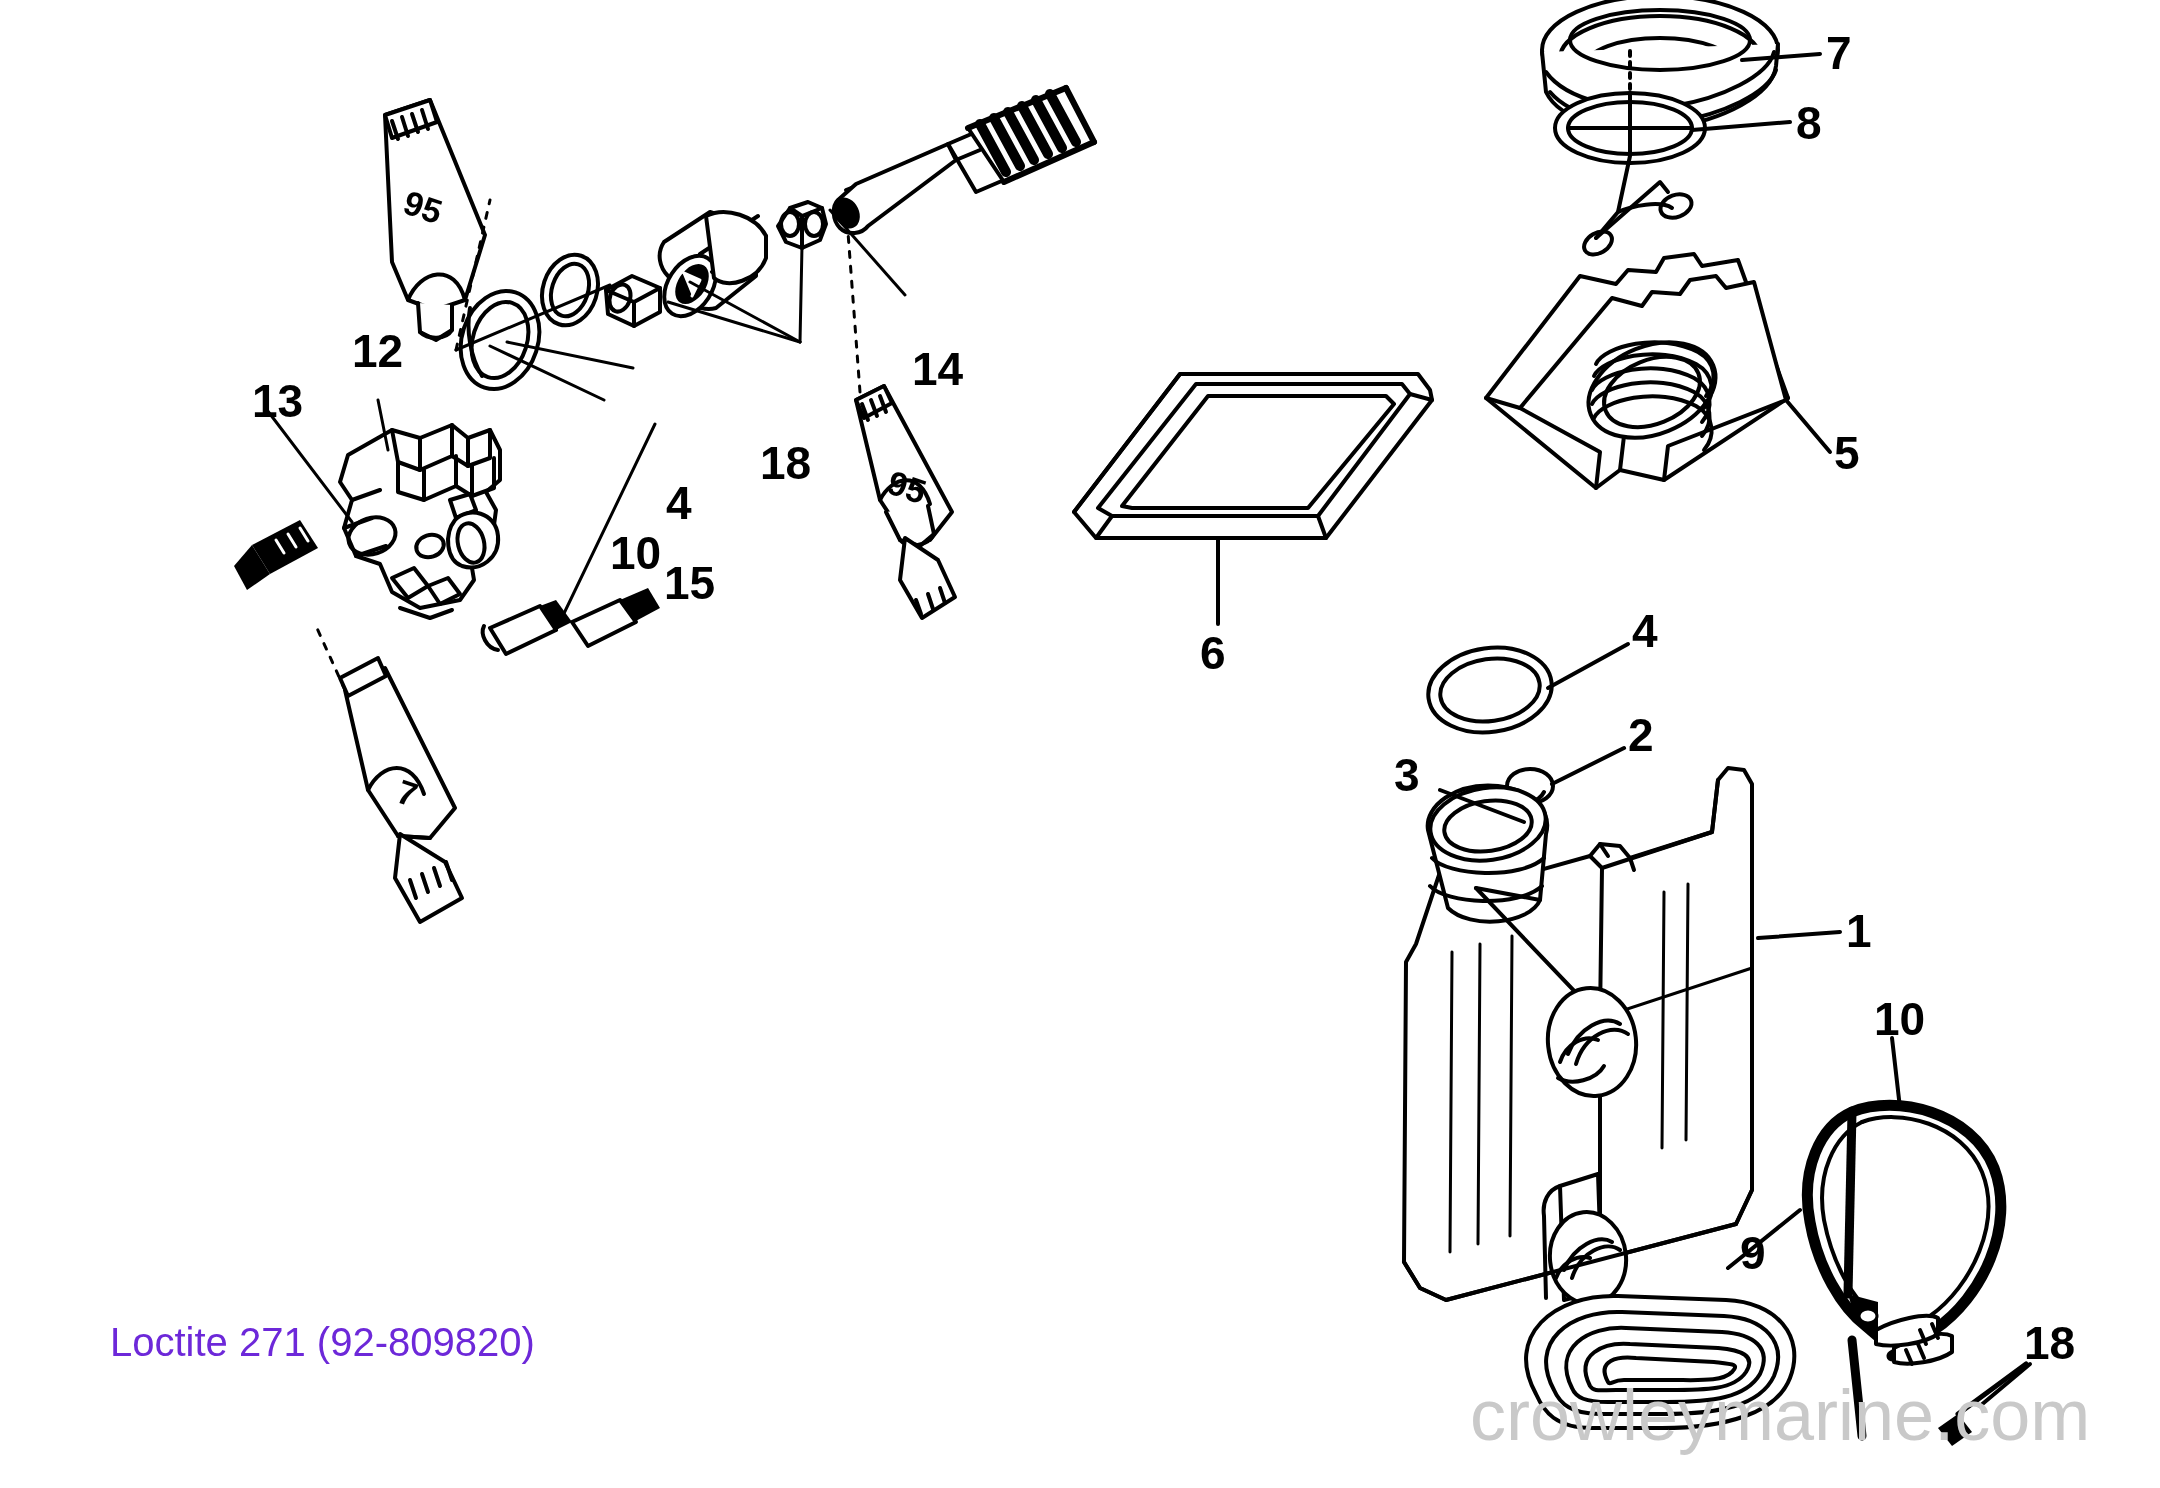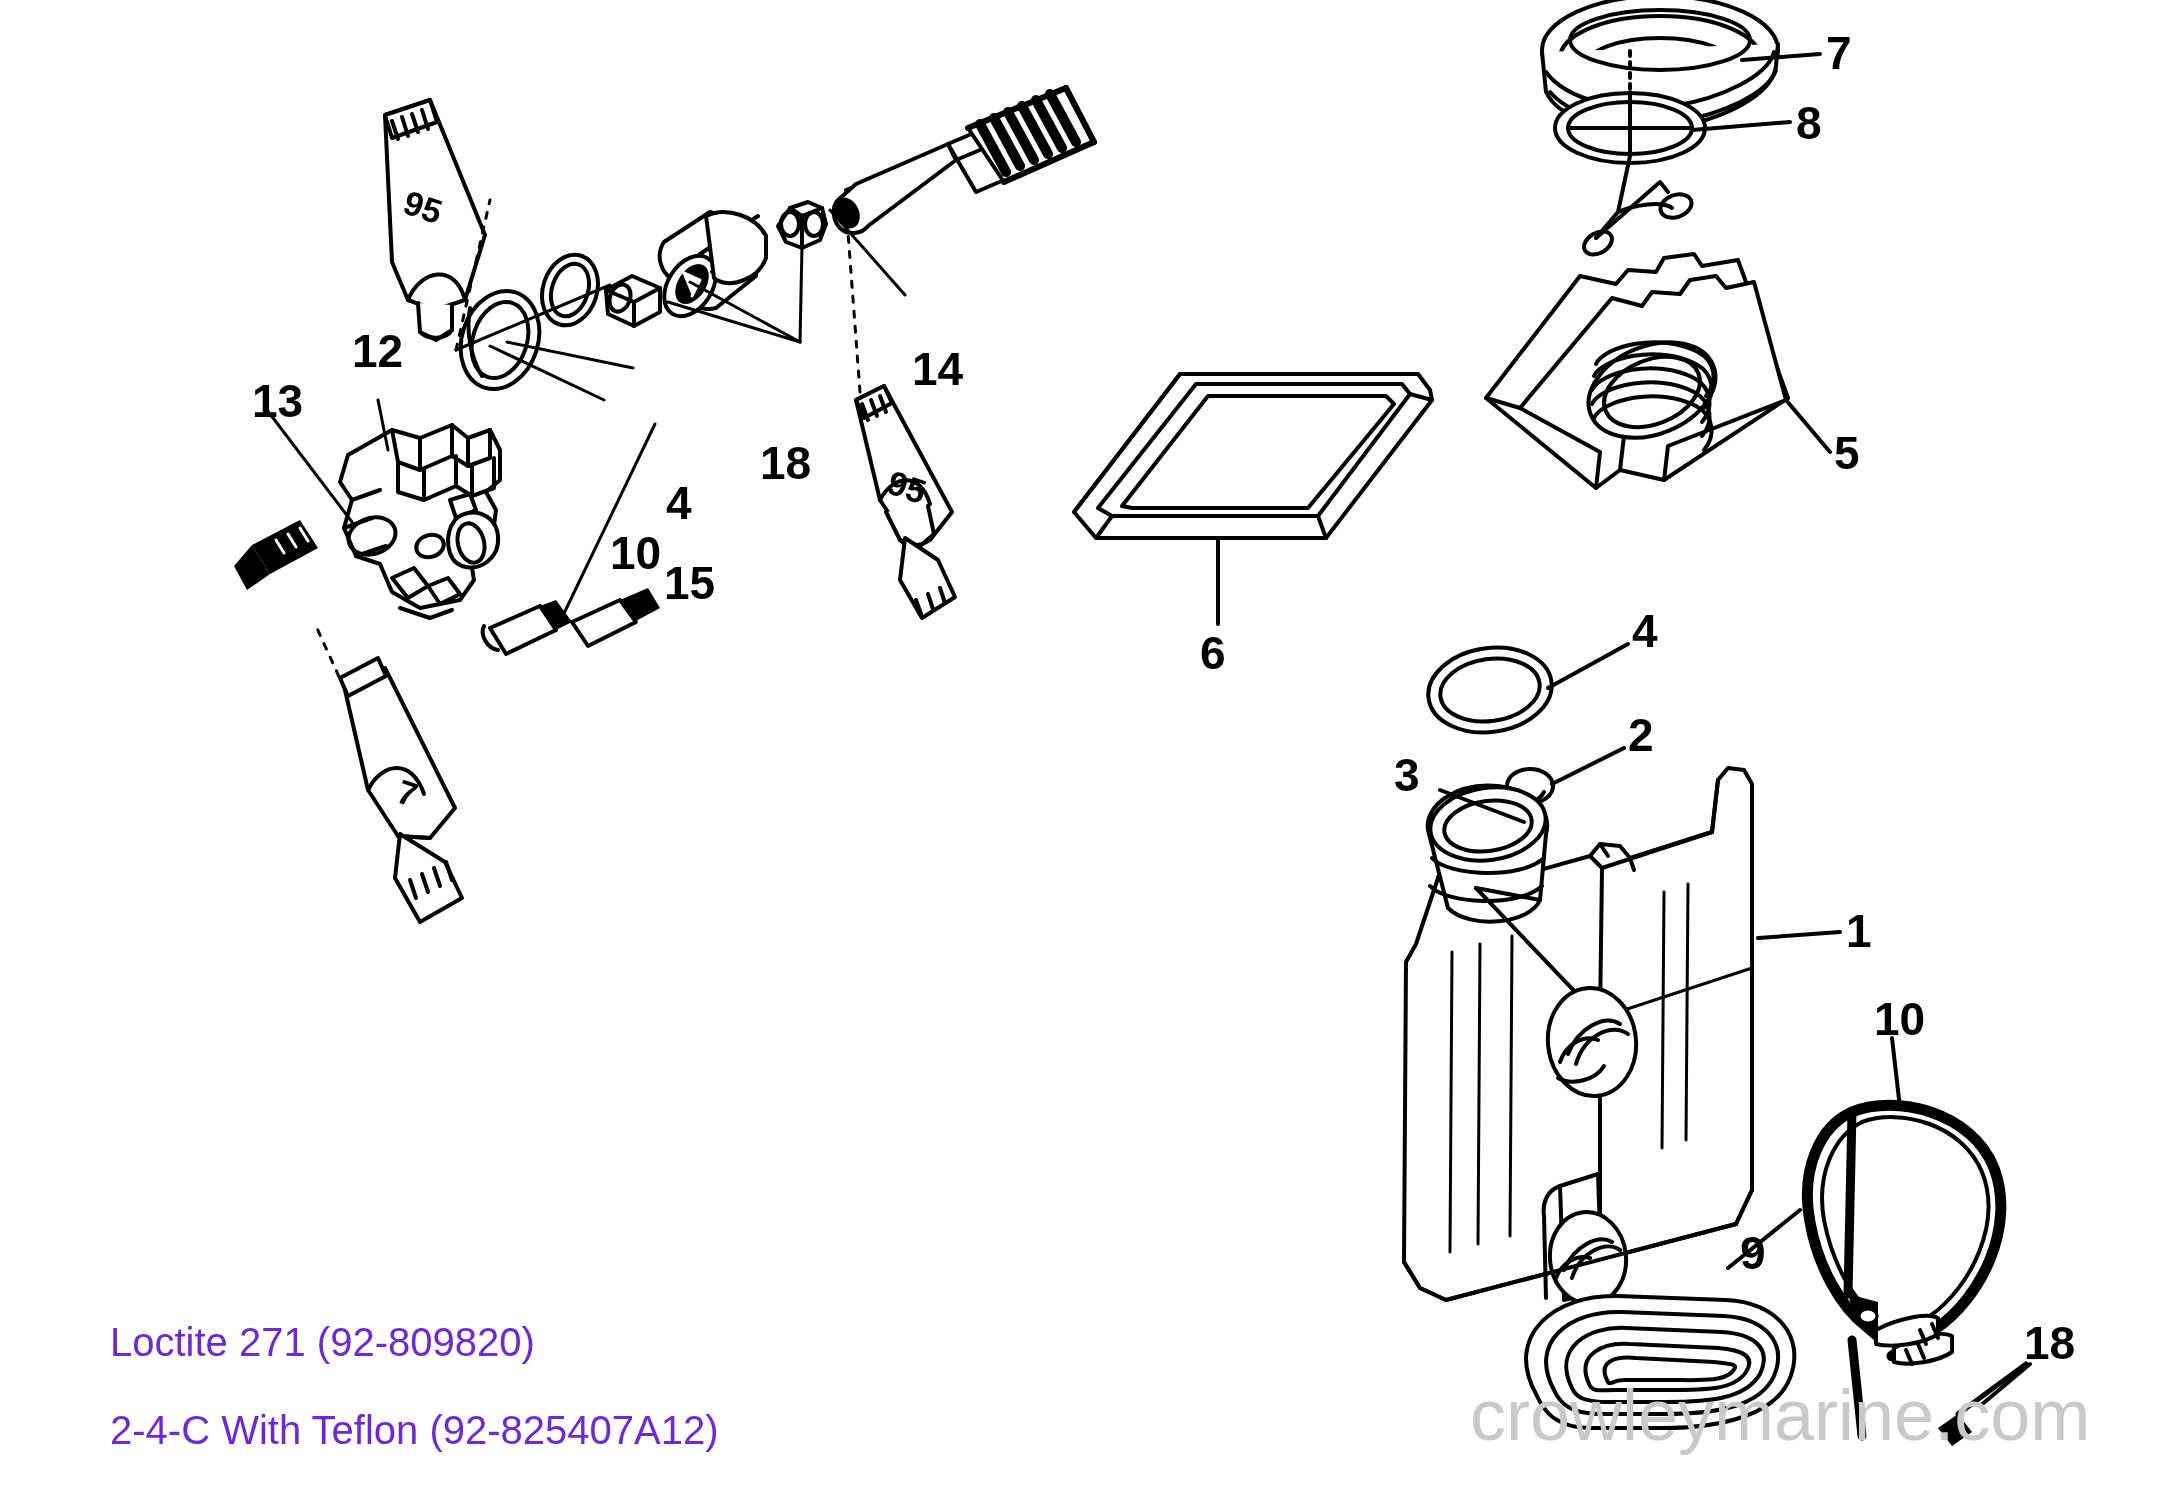--- a/index.html
+++ b/index.html
@@ -348,27 +348,14 @@
         <path d="M126,12 C140,16 146,24 146,34 C146,44 140,52 126,56"></path>
         <path d="M160,26 L176,28 L176,40 L160,42 Z" fill="#000" stroke="none"></path>
         <path d="M8,8 L26,8 L26,60 L8,60 Z" fill="#000" stroke="none"></path>
         <path d="M12,14 L22,14 M12,22 L22,22 M12,30 L22,30 M12,38 L22,38 M12,46 L22,46 M12,54 L22,54" stroke="#fff" stroke-width="3"></path>
       </g>
       <text x="58" y="46" font-family="Liberation Sans, sans-serif" font-size="30" font-weight="bold" fill="#000">7</text>
     </svg>
     <span class="legend-text">Loctite 271 (92-809820)</span>
   </div>
 
-  <div class="legend-row" style="left:80px;top:1408px;">
-    <svg width="180" height="70" viewBox="0 0 180 70">
-      <g fill="none" stroke="#000" stroke-width="4" stroke-linejoin="round">
-        <path d="M26,10 L134,10 C152,12 160,22 160,34 C160,46 152,56 134,58 L26,58 Z" fill="#fff"></path>
-        <path d="M126,12 C140,16 146,24 146,34 C146,44 140,52 126,56"></path>
-        <path d="M160,26 L176,28 L176,40 L160,42 Z" fill="#000" stroke="none"></path>
-        <path d="M8,8 L26,8 L26,60 L8,60 Z" fill="#000" stroke="none"></path>
-        <path d="M12,14 L22,14 M12,22 L22,22 M12,30 L22,30 M12,38 L22,38 M12,46 L22,46 M12,54 L22,54" stroke="#fff" stroke-width="3"></path>
-      </g>
-      <text x="46" y="46" font-family="Liberation Sans, sans-serif" font-size="30" font-weight="bold" fill="#000">95</text>
-    </svg>
-    <span class="legend-text">2-4-C  With Teflon (92-825407A12)</span>
-  </div>
 
 </div>
 
 </body></html>

